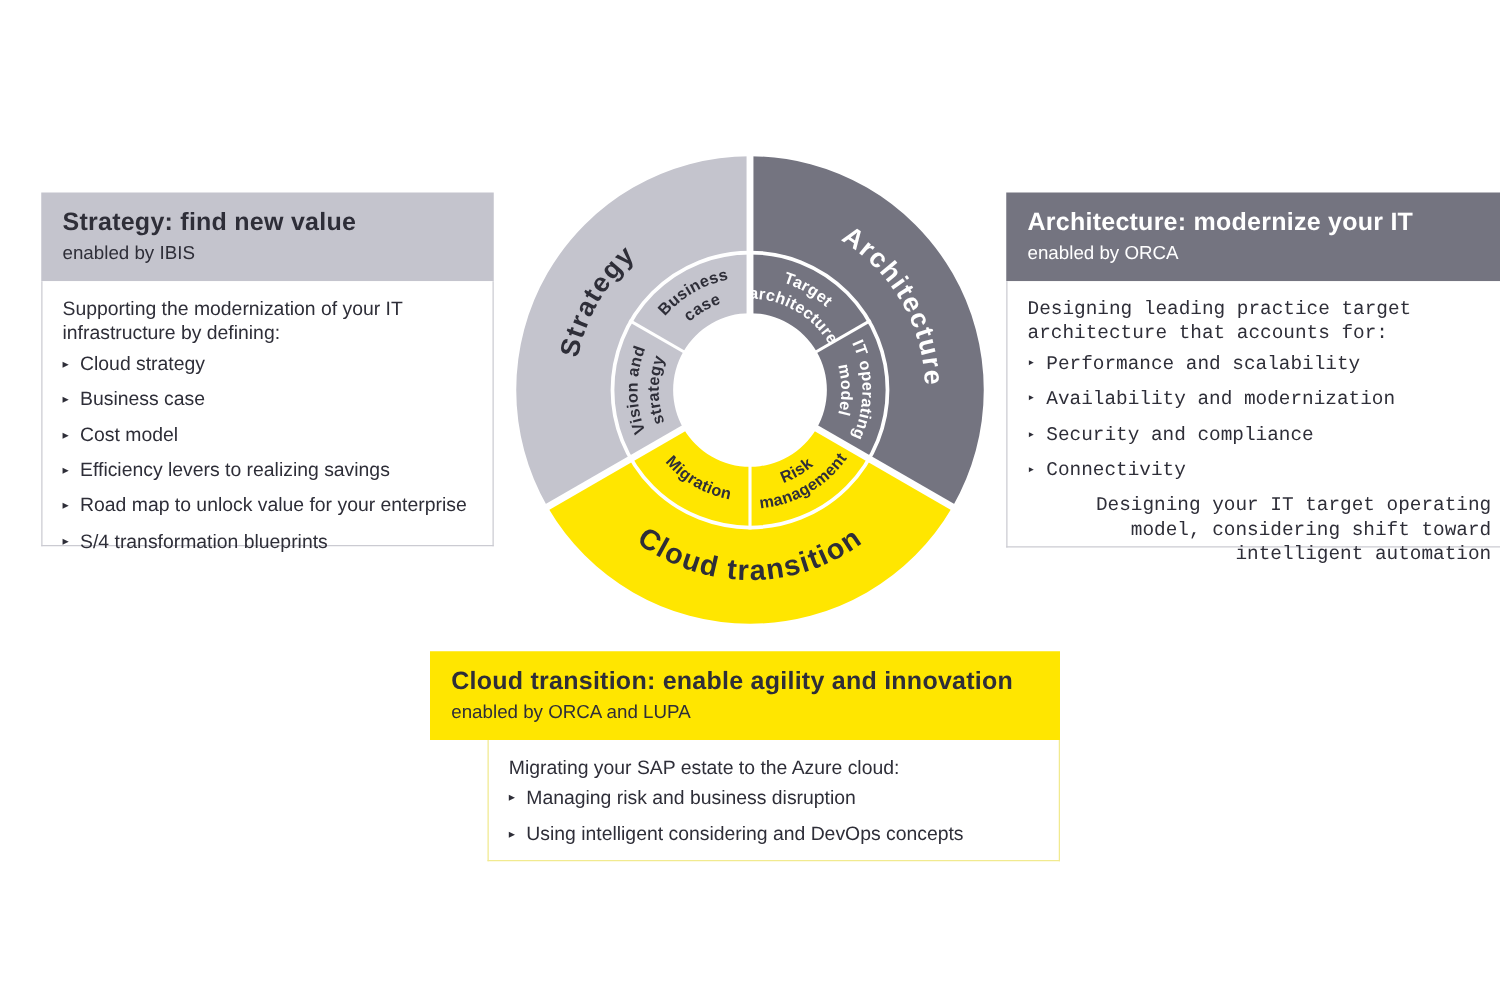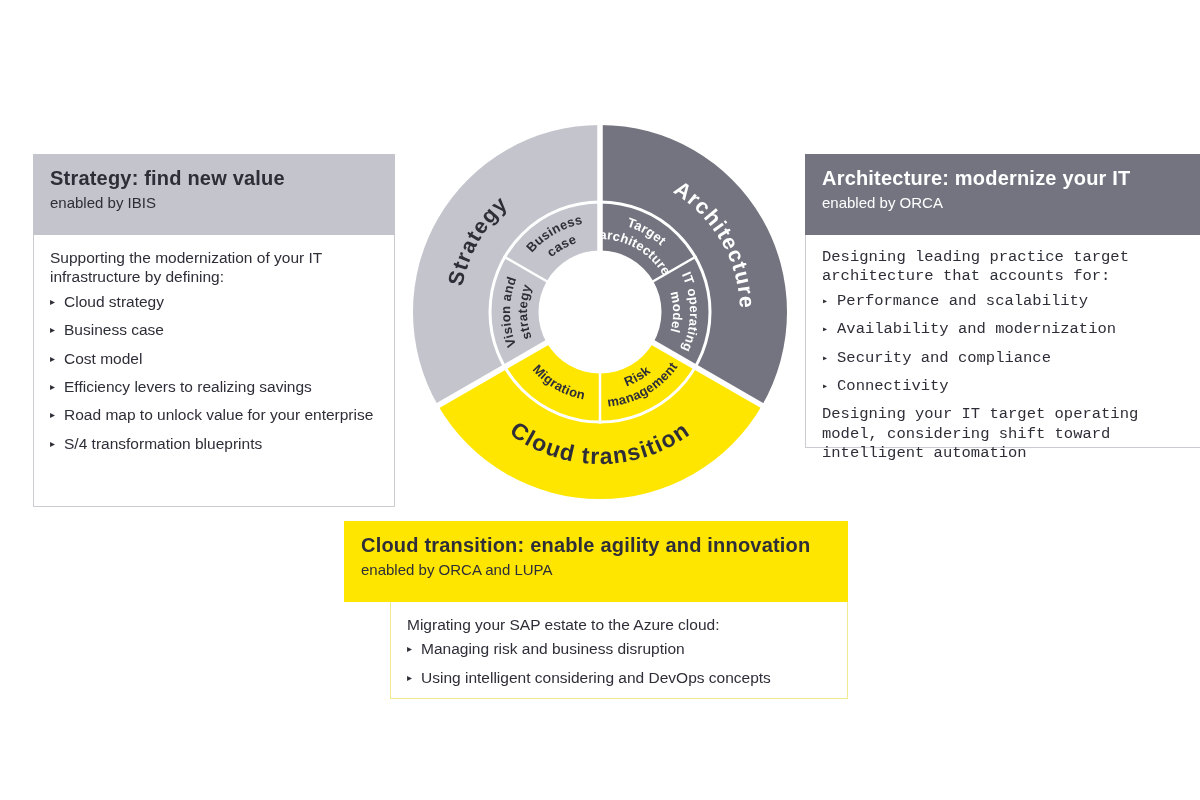--- a/index.html
+++ b/index.html
@@ -1,33 +1,33 @@
 <!DOCTYPE html>
 <html><head>
 <meta charset="utf-8">
 <style>
   html,body{margin:0;padding:0;background:#fff;}
   body{font-family:"Liberation Sans",sans-serif;color:#2e2e38;}
   .stage{position:relative;width:1200px;height:800px;background:#fff;overflow:hidden;}
 
   .card{position:absolute;}
-  .card-head{background:var(--head-bg);color:var(--head-fg);padding:13px 17px 23px;}
+  .card-head{background:var(--head-bg);color:var(--head-fg);padding:13px 17px 13px;}
   .card-title{font-size:20px;font-weight:bold;line-height:1.15;letter-spacing:.2px;}
   .card-sub{font-size:15px;margin-top:4px;line-height:1.2;}
   .card-body{background:#fff;border:1px solid var(--body-border);border-top:none;
              padding:11px 16px 10px;font-size:15.5px;line-height:1.25;box-sizing:border-box;}
   .card--left  {left:33px;  top:154px; width:362px;}
   .card--right {left:805px; top:154px; width:405px;}
   .card--bottom{left:344px; top:521px; width:504px;}
-  .card--left  .card-body{height:272px;}
+  .card--left  .card-body{height:212px;}
   .card--right .card-body{height:213px;font-family:Liberation Mono, monospace;}
   .card--bottom .card-body{height:97px;margin-left:46px;}
 
   .intro{margin:2px 0 5px;}
-  .outro{margin:7px 0 0;}
+  .outro{margin:7px 0 0;text-align:right;}
   ul.blist{list-style:none;margin:4px 0 0;padding:0;}
   ul.blist li{display:flex;gap:9px;margin:0 0 9px;align-items:flex-start;}
   .blt{font-size:10px;line-height:19px;flex:0 0 auto;}
 
   #donut-svg{position:absolute;left:400px;top:112px;width:400px;height:400px;
              font-family:"Liberation Sans",sans-serif;}
 </style>
 </head>
 <body>
 

